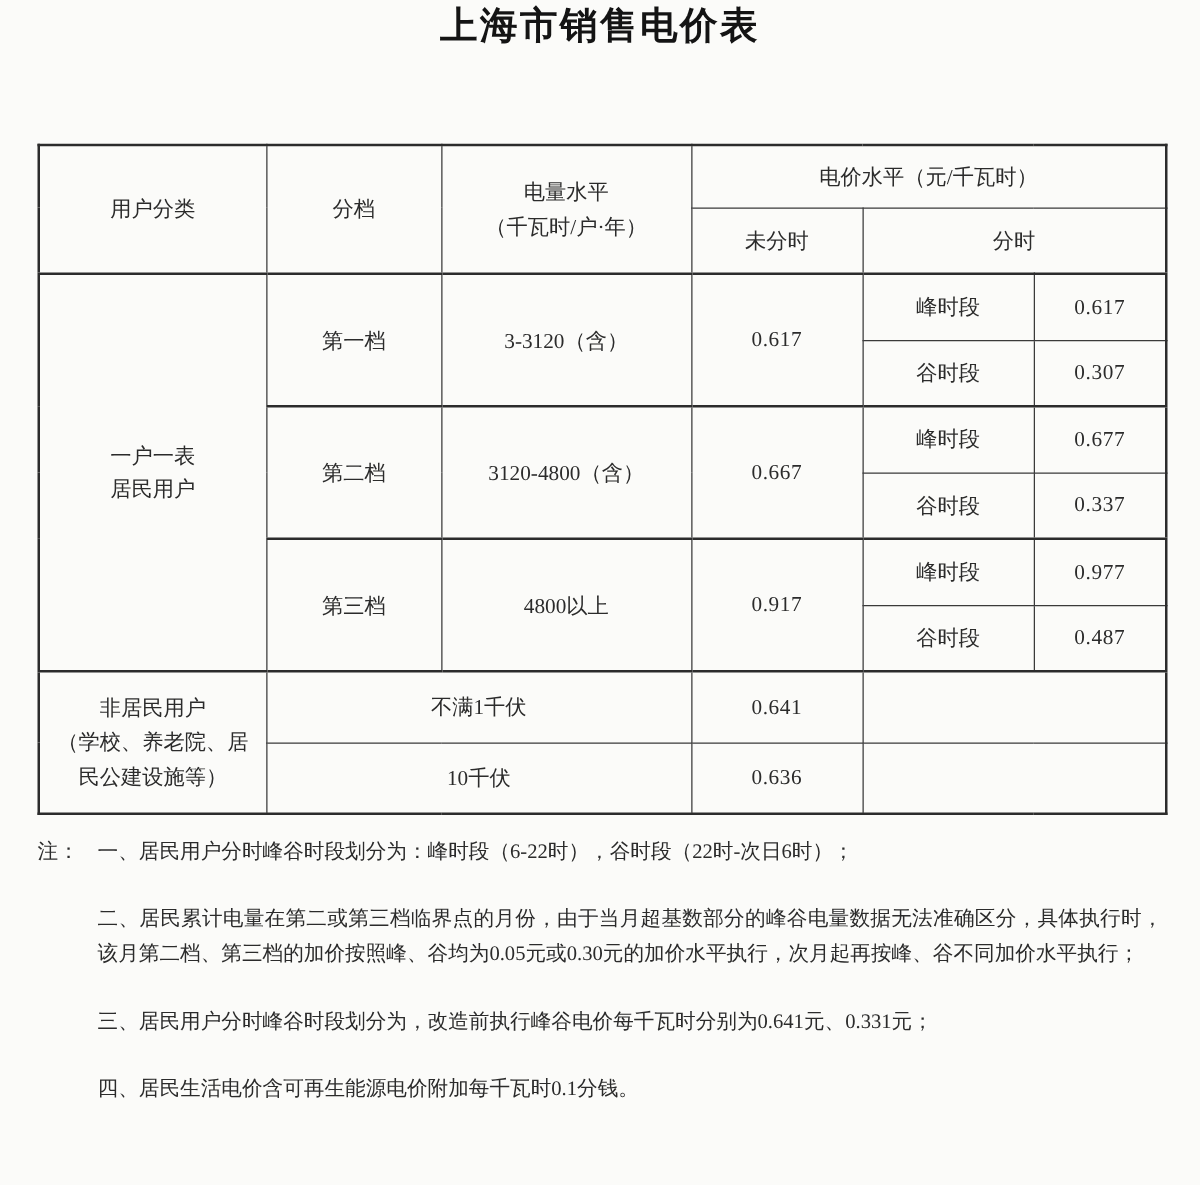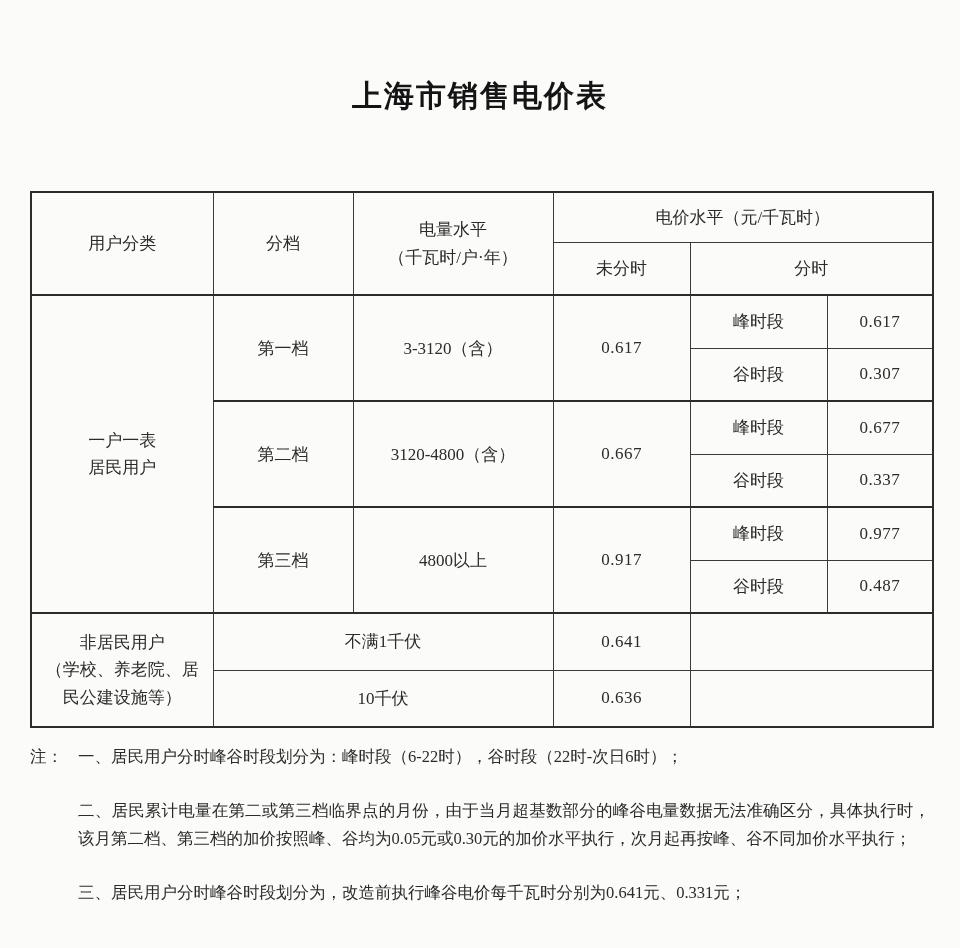--- a/index.html
+++ b/index.html
@@ -8,28 +8,26 @@
   }
   body {
     width: 960px;
     height: 948px;
     background: #fbfbf9;
     font-family: "Liberation Serif", "DejaVu Serif", serif;
     color: #262626;
     overflow: hidden;
   }
   .page-title {
-    padding-top: 40px;
     text-align: center;
     font-family: "Liberation Sans", "DejaVu Sans", sans-serif;
     font-size: 30px;
     font-weight: 700;
     letter-spacing: 2px;
     color: #141414;
-    margin-top: 36px;
   }
   .price-table {
     margin: 74px 0 0 30px;
     width: 902px;
     border-collapse: collapse;
     table-layout: fixed;
     border: 2.5px solid #2c2c2c;
   }
   .price-table td {
     border: 1.6px solid #3a3a3a;
@@ -164,13 +162,14 @@
   </tbody>
 </table>
 
 <div class="notes">
   <div class="note-first">
     <span class="note-label">注：</span>
     <p>一、居民用户分时峰谷时段划分为：峰时段（6-22时），谷时段（22时-次日6时）；</p>
   </div>
   <p class="note">二、居民累计电量在第二或第三档临界点的月份，由于当月超基数部分的峰谷电量数据无法准确区分，具体执行时，该月第二档、第三档的加价按照峰、谷均为0.05元或0.30元的加价水平执行，次月起再按峰、谷不同加价水平执行；</p>
   <p class="note">三、居民用户分时峰谷时段划分为，改造前执行峰谷电价每千瓦时分别为0.641元、0.331元；</p>
+  <p class="note">四、居民生活电价含可再生能源电价附加每千瓦时0.1分钱。</p>
 </div>
 
 </body></html>

